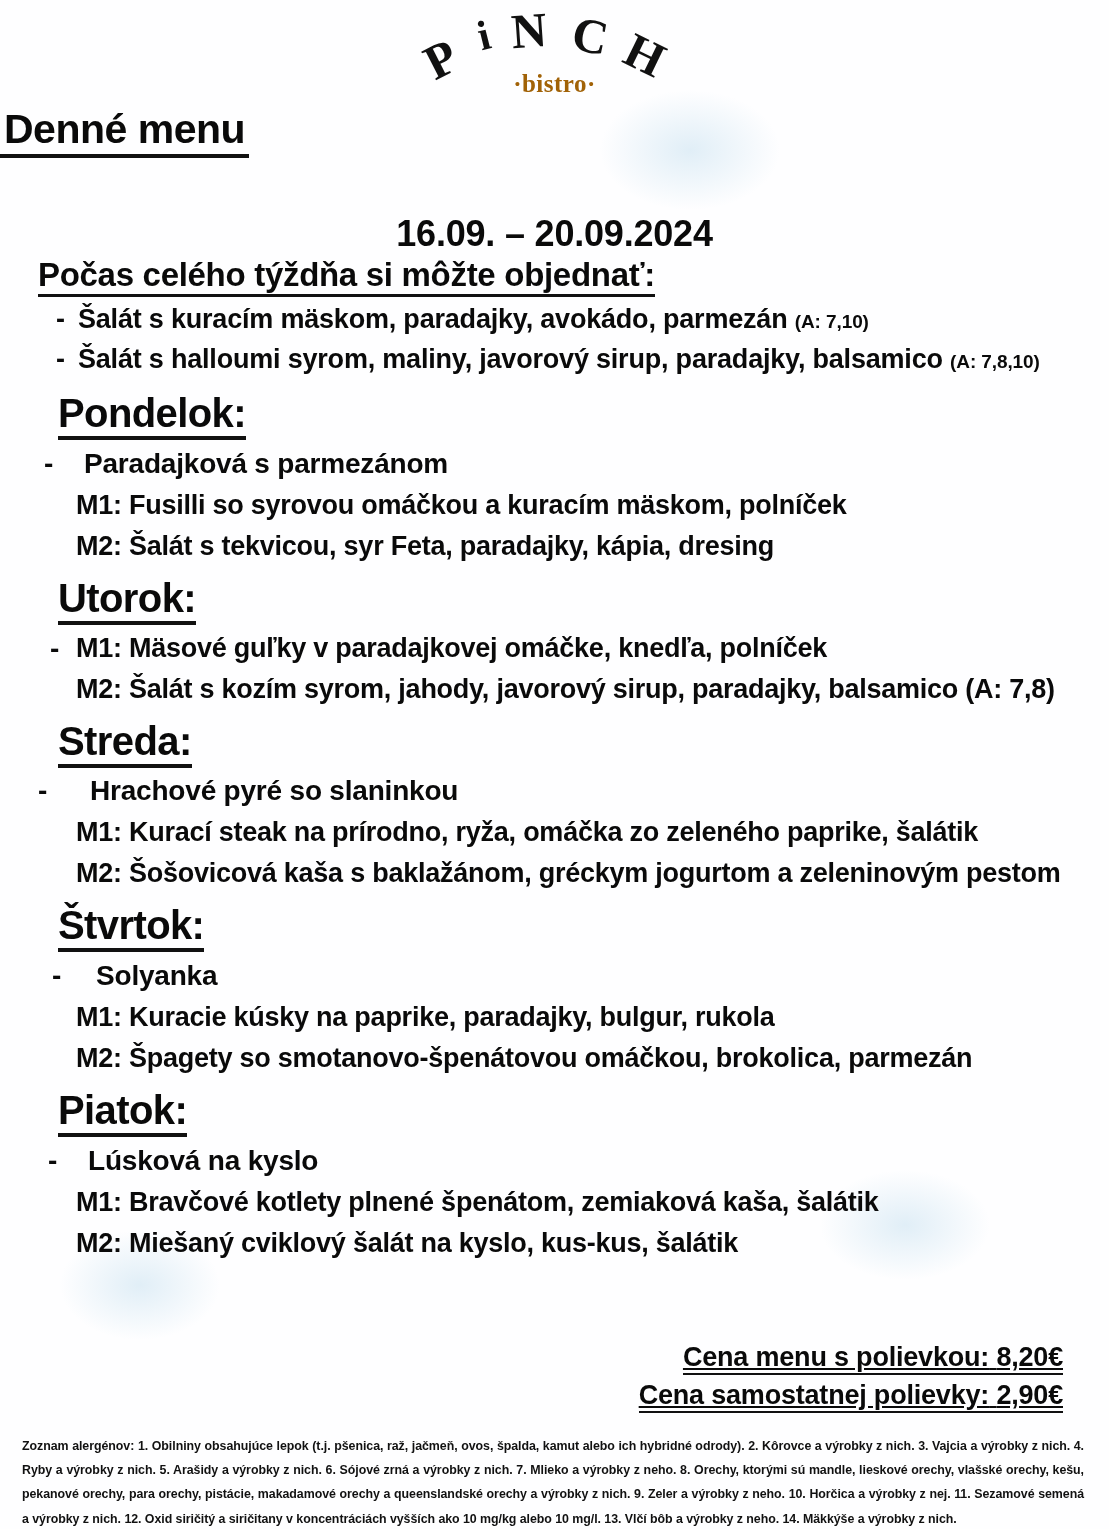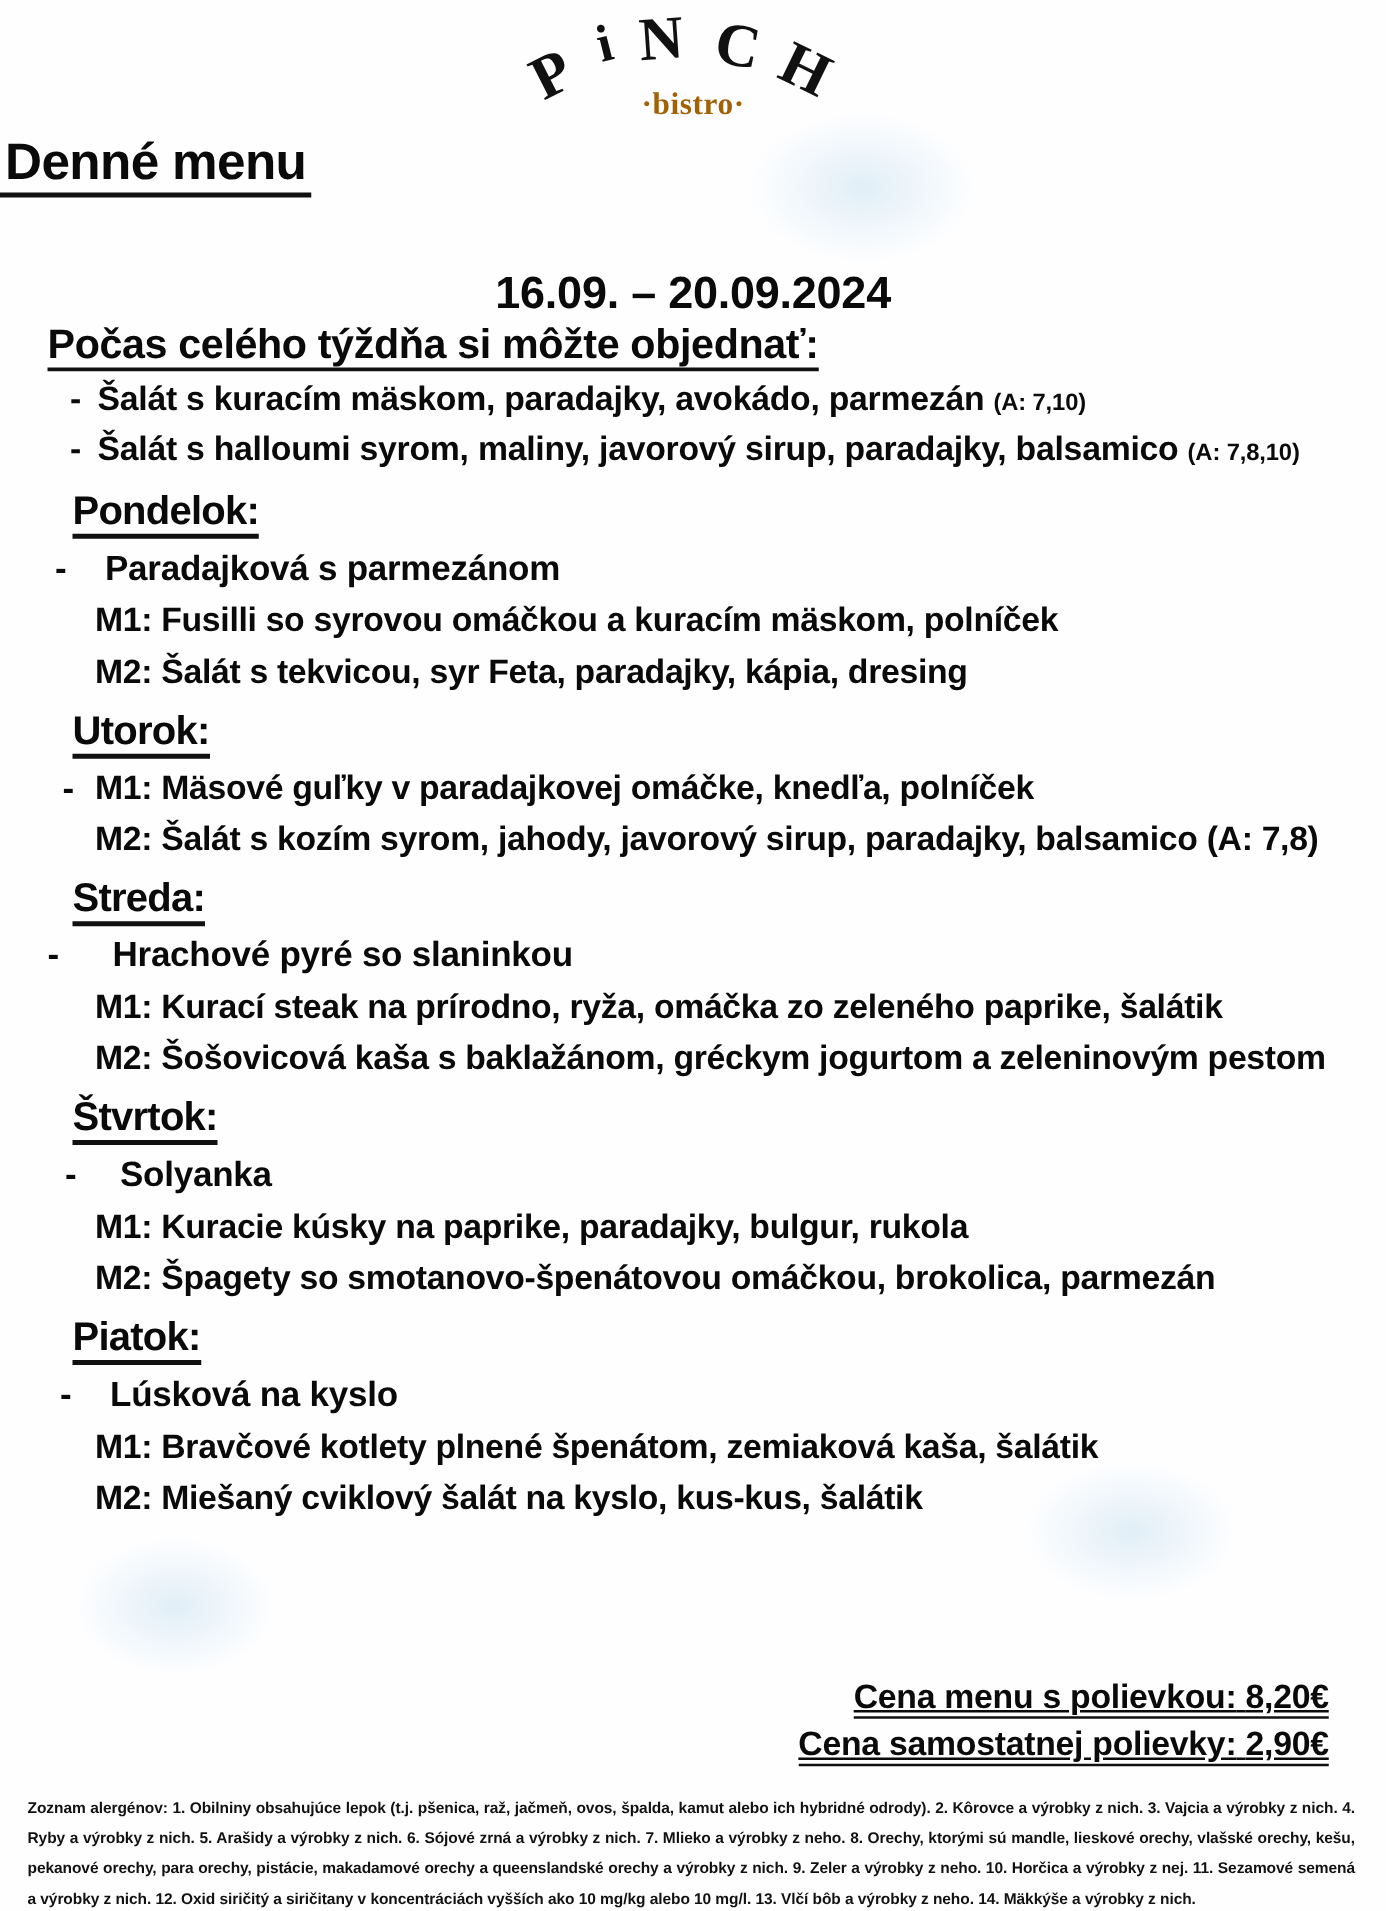--- a/index.html
+++ b/index.html
@@ -135,21 +135,21 @@
     font-size: 19px;
     font-weight: 700;
     letter-spacing: -0.1px;
     margin-top: 12px;
   }
 
   .day-block {
     margin-top: 14px;
   }
   .day-heading {
-    font-size: 32px;
+    font-size: 40px;
     font-weight: 600;
     letter-spacing: -0.6px;
     margin: 0 16px 2px 42px;
     display: inline-block;
     line-height: 1.12;
   }
   .day-heading span {
     border-bottom: 4px solid #111;
     padding-bottom: 1px;
   }

